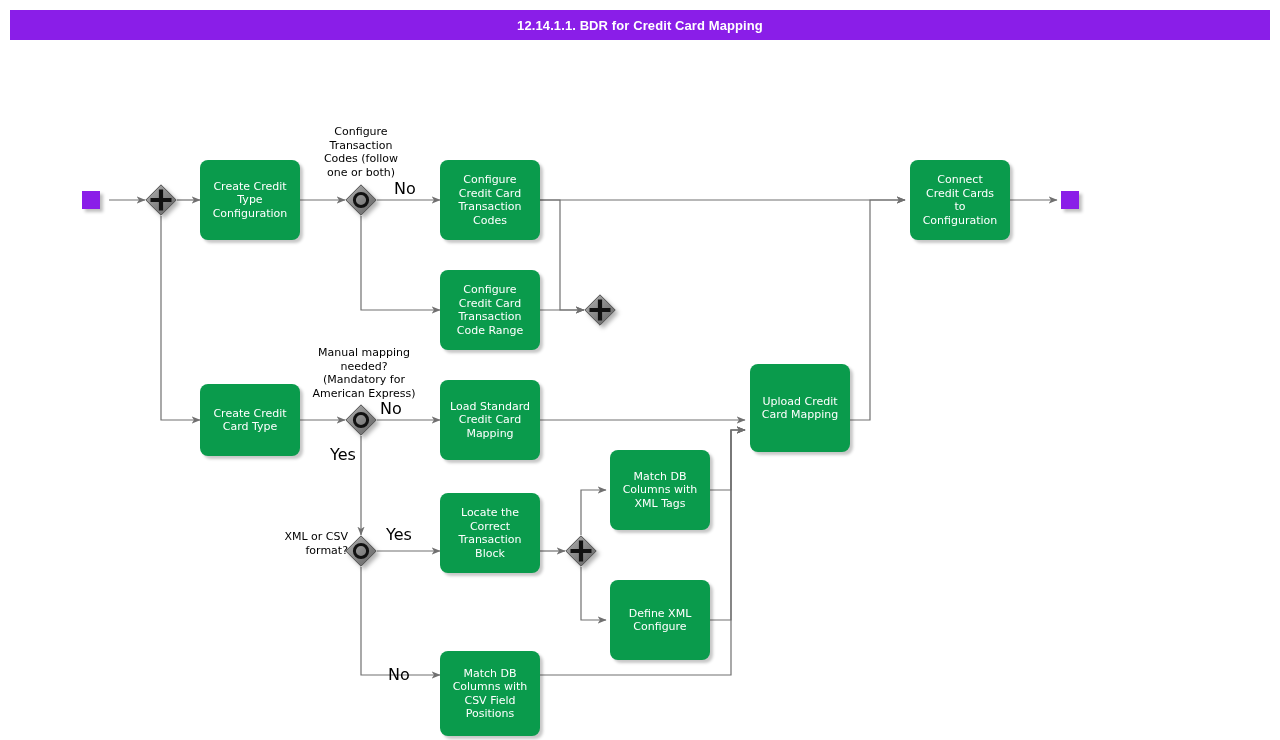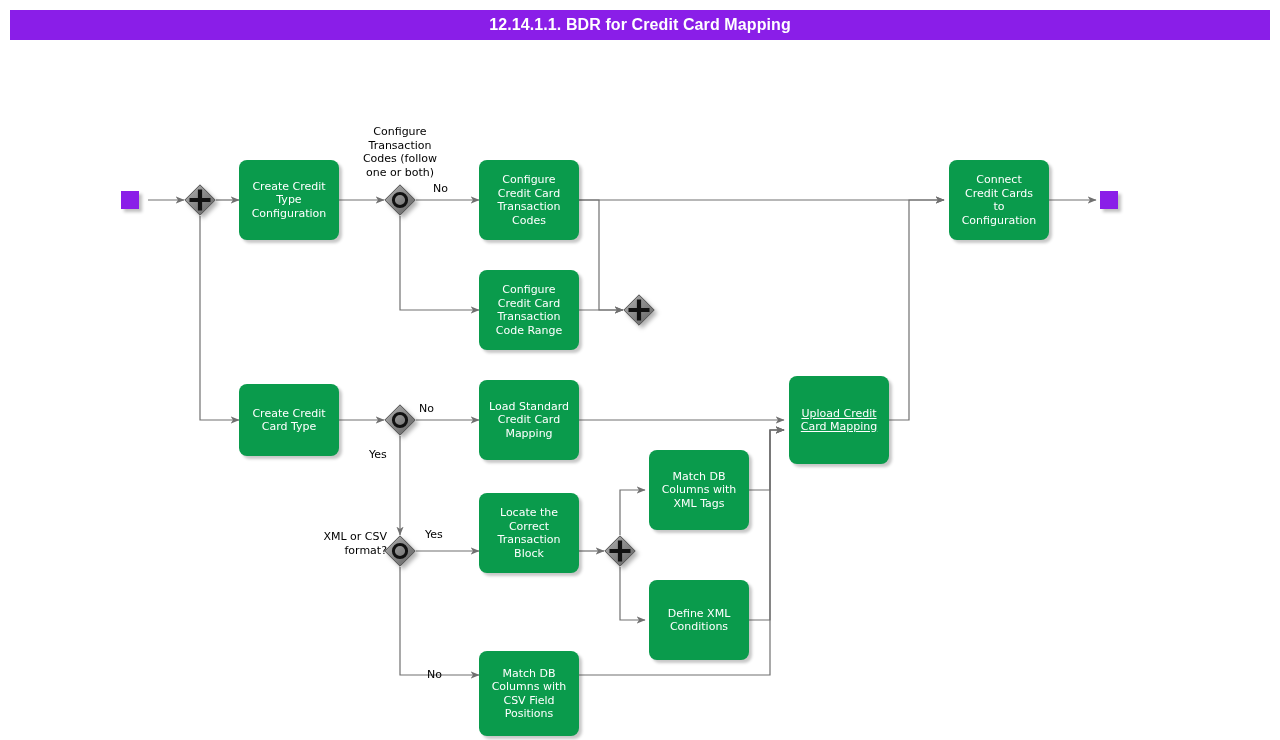--- a/index.html
+++ b/index.html
@@ -23,33 +23,32 @@
     width: 1260px;
     height: 30px;
     background: #8A1EE8;
     display: flex;
     align-items: center;
     justify-content: center;
   }
   #title-text {
     color: #ffffff;
     font-family: "Liberation Sans", sans-serif;
-    font-size: 16px;
+    font-size: 13px;
     font-weight: bold;
     letter-spacing: 0.1px;
   }
 
   
   #canvas {
     position: absolute;
     left: 0;
     top: 0;
     width: 1184px;
     height: 740px;
-    margin-left: 39px;
   }
   #edge-layer {
     position: absolute;
     left: 0;
     top: 0;
     width: 1280px;
     height: 740px;
     pointer-events: none;
   }
 
@@ -94,21 +93,21 @@
     font-size: 11px;
     line-height: 13.5px;
     color: #000000;
     text-align: center;
     white-space: pre-line;
   }
 
   .edge-label {
     position: absolute;
     font-family: "DejaVu Sans", sans-serif;
-    font-size: 11px;
+    font-size: 16px;
     line-height: 13px;
     color: #000000;
     text-align: center;
     white-space: nowrap;
   }
 </style>
 </head>
 <body>
 
 <div id="title-bar">
@@ -221,20 +220,24 @@
       <polygon points="16,0.8 31.2,16 16,31.2 0.8,16" fill="url(#gwgrad)" stroke="#4f4f4f" stroke-width="1"></polygon>
       <path d="M16,5.5 L16,26.5 M5.5,16 L26.5,16" stroke="#111111" stroke-width="4.2" stroke-linecap="butt"></path>
     </svg>
   </div>
 
   <div class="gw-label" style="left:281px; top:125px; width:160px;">Configure
 Transaction
 Codes (follow
 one or both)</div>
 
+  <div class="gw-label" style="left:284px; top:346px; width:160px;">Manual mapping
+needed?
+(Mandatory for
+American Express)</div>
 
   <div class="gw-label" style="left:248px; top:530px; width:100px; text-align:right;">XML or CSV
 format?</div>
 
   <div class="edge-label" style="left:394px; top:182px;">No</div>
 
   <div class="edge-label" style="left:380px; top:402px;">No</div>
 
   <div class="edge-label" style="left:330px; top:448px;">Yes</div>
 
@@ -273,41 +276,41 @@
     <span>Create Credit
 Card Type</span>
   </div>
 
   <div class="node task" style="left:440px; top:380px; width:100px; height:80px;">
     <span>Load Standard
 Credit Card
 Mapping</span>
   </div>
 
-  <div class="node task" style="left:750px; top:376px; width:100px; height:88px;text-decoration:underline;">
+  <div class="node task" style="left:750px; top:364px; width:100px; height:88px;">
     <span>Upload Credit
 Card Mapping</span>
   </div>
 
   <div class="node task" style="left:440px; top:493px; width:100px; height:80px;">
     <span>Locate the
 Correct
 Transaction
 Block</span>
   </div>
 
   <div class="node task" style="left:610px; top:450px; width:100px; height:80px;">
     <span>Match DB
 Columns with
 XML Tags</span>
   </div>
 
   <div class="node task" style="left:610px; top:580px; width:100px; height:80px;">
     <span>Define XML
-Conditions</span>
+Configure</span>
   </div>
 
   <div class="node task" style="left:440px; top:651px; width:100px; height:85px;">
     <span>Match DB
 Columns with
 CSV Field
 Positions</span>
   </div>
 
 </div>

